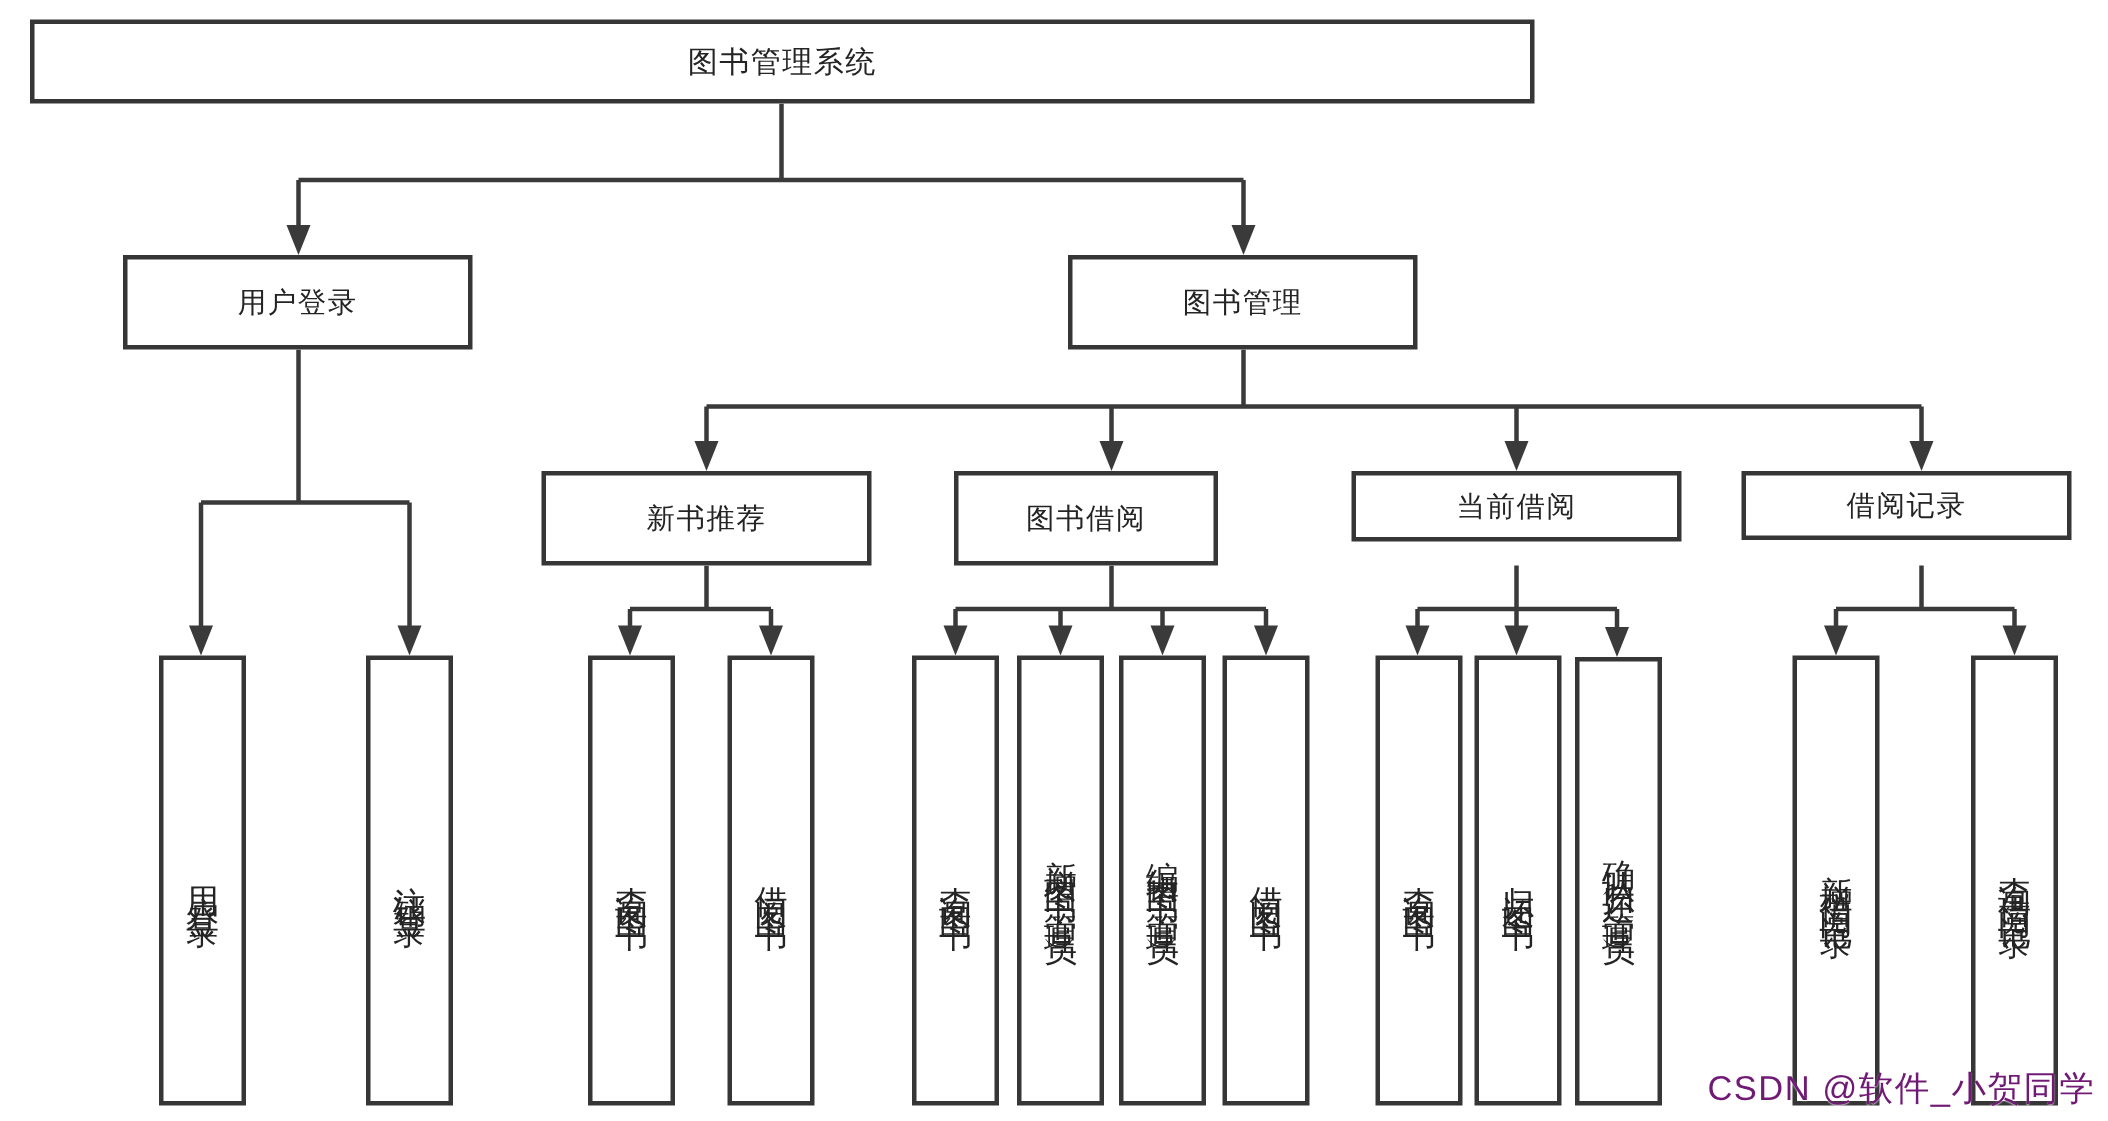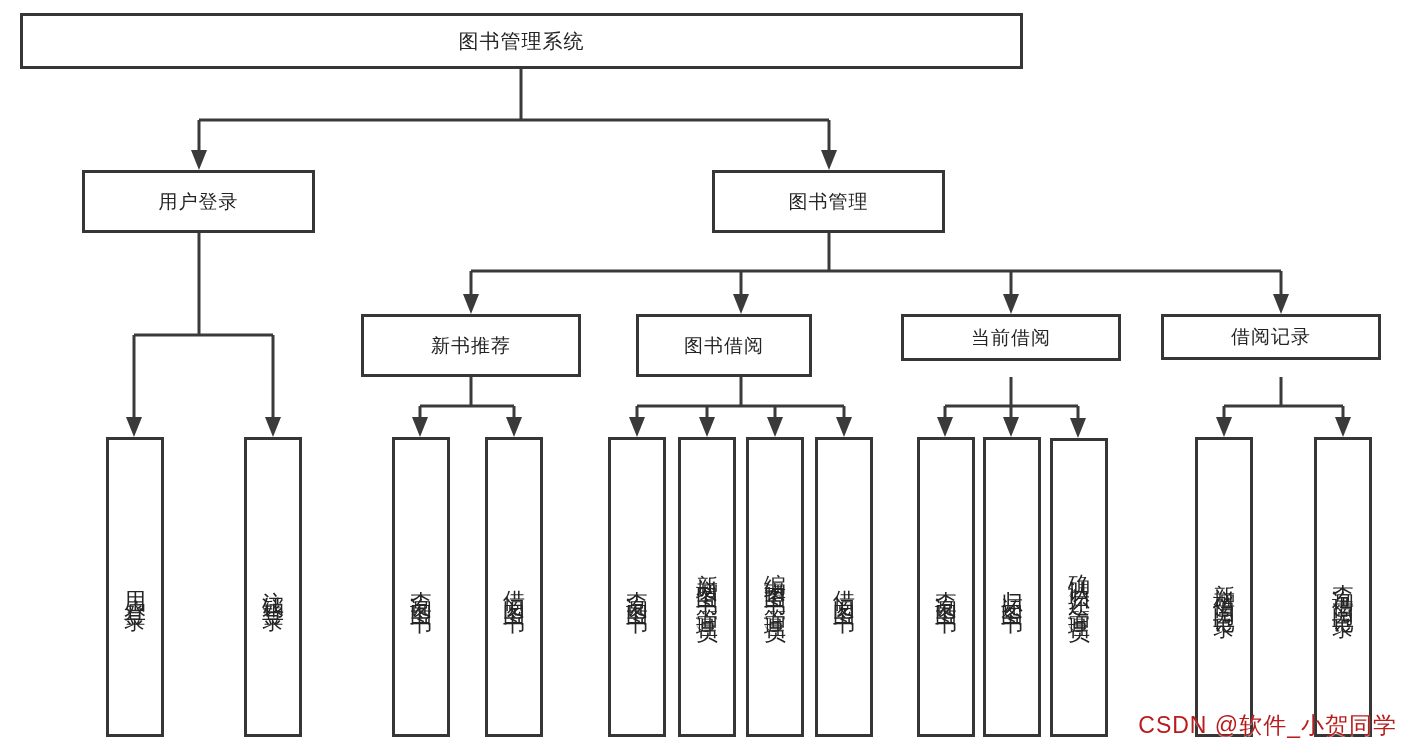--- a/index.html
+++ b/index.html
@@ -17,21 +17,21 @@
   .hlabel { font-size:19px; letter-spacing:1px; white-space:nowrap; }
   .root .hlabel { font-size:20px; }
   .leaf { border-width:3px; }
   .vlabel {
     writing-mode:vertical-rl; text-orientation:mixed;
     font-size:22px; letter-spacing:7px; line-height:1;
     color:#242424; white-space:nowrap;
   }
   #watermark {
     position:absolute; right:8px; bottom:6px;
-    font-size:23px; color:#b91c1c; letter-spacing:1px;
+    font-size:23px; color:#701a75; letter-spacing:1px;
     text-shadow:0 1px 1px rgba(255,255,255,0.7);
     z-index:5; white-space:nowrap;
   }
 </style>
 </head>
 <body>
 
 <div id="stage">
 
   <svg id="wires" viewBox="0 0 1405 747" xmlns="http://www.w3.org/2000/svg">

